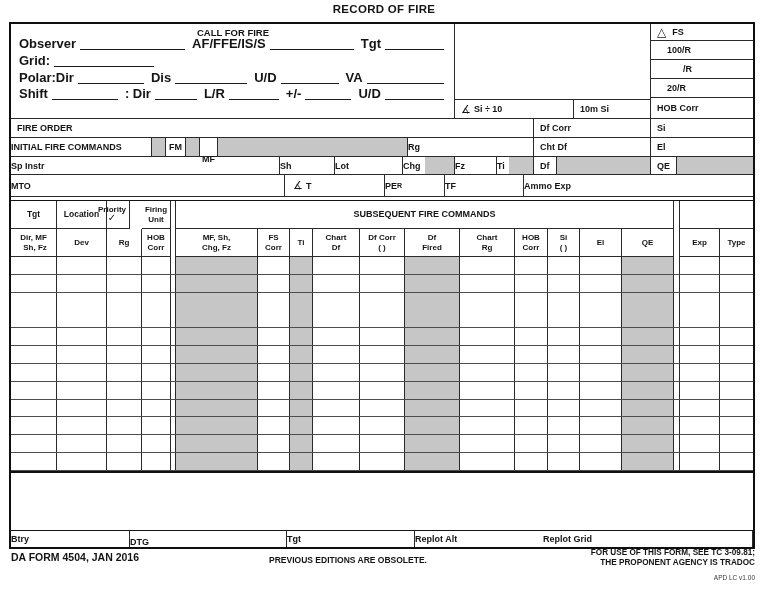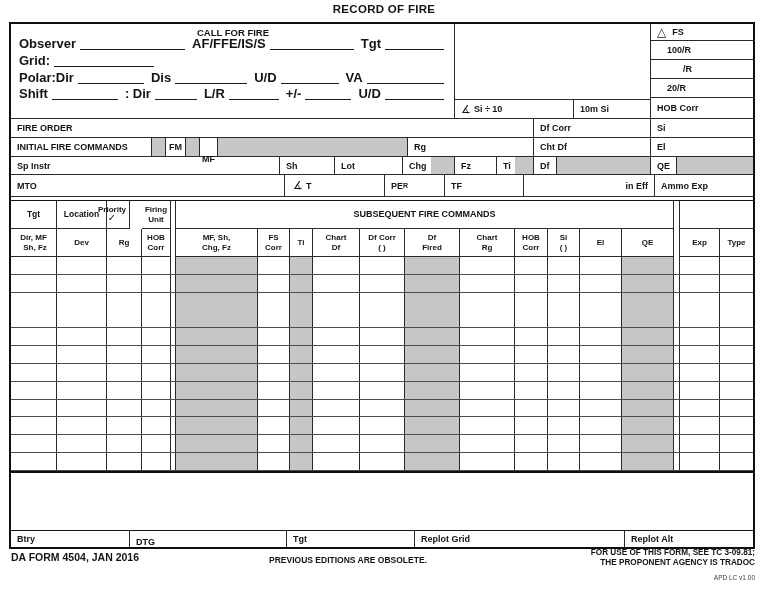--- a/index.html
+++ b/index.html
@@ -16,21 +16,21 @@
   .bb { border-bottom:1px solid #2a2a2a; }
   .lbl { font-weight:bold; font-size:9px; }
   .vmid { display:flex; align-items:center; padding-left:6px; }
   
   .cffrow { position:absolute; left:8px; width:432px; height:14px; display:flex; align-items:flex-end; }
   .cffrow .lbl { white-space:nowrap; font-size:13px; }
   .wline { border-bottom:1.5px solid #1c1c1c; height:10px; margin:0 7px 1px 4px; }
   
   .frow { position:absolute; display:flex; align-items:stretch; }
   .fi { display:flex; align-items:center; }
-  .fi .lbl { padding-left:6px; }
+  .fi .lbl { }
   .gbox { background:#c6c6c6; }
   
   .th { display:flex; flex-direction:column; align-items:center; justify-content:center;
         text-align:center; font-weight:bold; font-size:8px; line-height:1.2; white-space:pre-line; }
   .strip { position:absolute; top:233px; height:214px; }
   .gray { background:#c6c6c6; }
   .rowlines { position:absolute; left:0; top:233px; width:742px; height:214px; pointer-events:none;
         background:repeating-linear-gradient(to bottom, transparent 0px, transparent 16.85px, #4d4d4d 16.85px, #4d4d4d 17.83px); }
   .hline { position:absolute; left:0; width:742px; height:0; }
   .icon { font-weight:normal; }
@@ -181,23 +181,20 @@
       <div class="fi br" style="width:100px;">
         <span class="icon" style="font-size:11px;padding-left:8px;">∡</span>
         <span class="lbl" style="padding-left:3px;">T</span>
       </div>
       <div class="fi br" style="width:60px;">
         <span class="lbl">PE</span>
           <sub class="pe">R</sub>
       </div>
       <div class="fi br" style="width:79px;">
         <span class="lbl">TF</span>
-      </div>
-      <div class="fi br" style="width:131px;justify-content:flex-end;">
-        <span class="lbl" style="padding:0 6px 0 0;">in Eff</span>
       </div>
       <div class="fi" style="flex:1;">
         <span class="lbl">Ammo Exp</span>
       </div>
     </div>
 
     <div class="hline" style="top:176px;border-top:1.5px solid #141414;"></div>
 
     <div class="cell br bb th" style="left:0;top:177px;width:46px;height:28px;"><span style="font-size:8.5px;">Tgt</span></div>
     <div class="cell br bb th" style="left:46px;top:177px;width:50px;height:28px;"><span style="font-size:8.5px;">Location</span></div>
@@ -264,25 +261,25 @@
     <div class="cell" style="left:0;top:506px;width:742px;height:17px;border-top:1.5px solid #141414;display:flex;">
       <div class="fi br" style="width:119px;">
         <span class="lbl">Btry</span>
       </div>
       <div class="fi br" style="width:157px;align-items:flex-end;">
         <span class="lbl">DTG</span>
       </div>
       <div class="fi br" style="width:128px;">
         <span class="lbl">Tgt</span>
       </div>
+      <div class="fi" style="flex:1;">
+        <span class="lbl">Replot Alt</span>
+      </div>
       <div class="fi br" style="width:210px;">
         <span class="lbl">Replot Grid</span>
-      </div>
-      <div class="fi" style="flex:1;">
-        <span class="lbl">Replot Alt</span>
       </div>
     </div>
   </div>
 
   <div class="footer-text" style="left:11px;top:551px;font-size:10.5px;">DA FORM 4504, JAN 2016</div>
   <div class="footer-text" style="left:198px;top:555px;width:300px;text-align:center;font-size:8.5px;">PREVIOUS EDITIONS ARE OBSOLETE.</div>
   <div class="footer-text" style="left:460px;top:548px;width:295px;text-align:right;font-size:8.2px;line-height:1.25;">
     <div>FOR USE OF THIS FORM, SEE TC 3-09.81;</div>
     <div>THE PROPONENT AGENCY IS TRADOC</div>
   </div>

